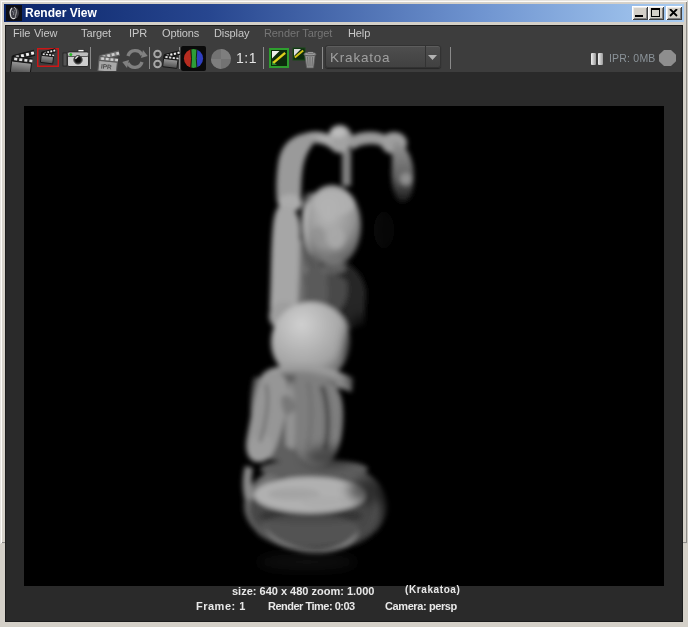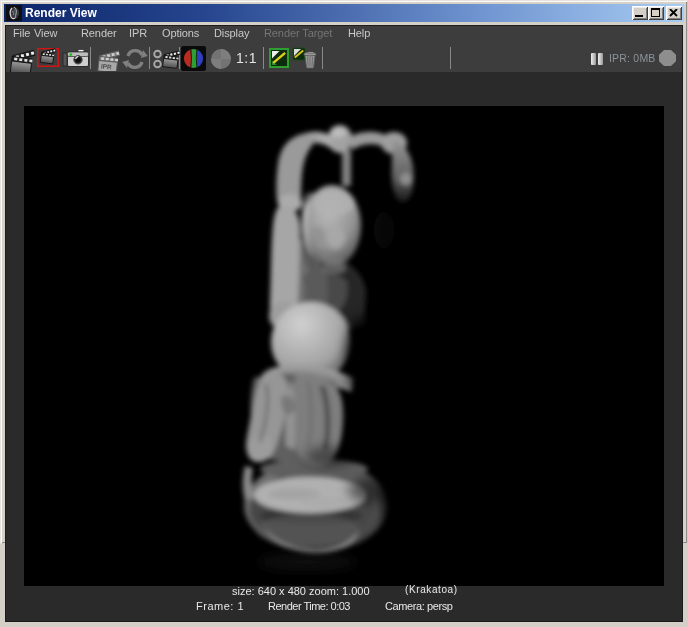--- a/index.html
+++ b/index.html
@@ -17,21 +17,21 @@
 #bmin i{position:absolute;left:3px;bottom:3px;width:8px;height:2px;background:#000}
 #bmax i{position:absolute;left:3px;top:2px;width:9px;height:9px;border:1px solid #000;border-top-width:2px}
 #bclose svg{position:absolute;left:3px;top:3px}
 #client{position:absolute;left:5px;top:25px;width:678px;height:597px;background:#2a2a2a;border:1px solid #1c1c1c}
 #menubar{position:absolute;left:6px;top:26px;width:676px;height:18px;background:#3d3d3d}
 .mi{position:absolute;top:1px;font-size:11px;letter-spacing:-0.1px;color:#c8c8c8}
 #toolbar{position:absolute;left:6px;top:44px;width:676px;height:28px;background:#3d3d3d}
 .tsep{position:absolute;top:3px;width:1px;height:22px;background:#8a8a8a}
 .ticon{position:absolute}
 #canvas{position:absolute;left:24px;top:106px;width:640px;height:480px;background:#000}
-.st{position:absolute;font-size:11px;font-weight:normal;color:#e8e8e8}
+.st{position:absolute;font-size:11px;font-weight:bold;color:#e8e8e8}
 </style>
 </head>
 <body>
 <div id="win">
   <div id="titlebar">
     <svg id="ticon" viewBox="0 0 16 16">
         <rect x="0" y="0" width="16" height="16" fill="#0e0e14"></rect>
         <ellipse cx="8" cy="8" rx="5" ry="6" fill="#3a3a42"></ellipse>
         <path d="M6 3 C4 5 4 9 5 12 C6 14 8 14 9 13" stroke="#d8d8d8" stroke-width="1.1" fill="none"></path>
         <path d="M8 2 C10 3 11 6 10 9 C9.5 11 9 12 10 13" stroke="#b8b8b8" stroke-width="0.9" fill="none"></path>
@@ -48,21 +48,21 @@
     <div class="wbtn" id="bclose">
         <svg width="9" height="8" viewBox="0 0 9 8">
           <path d="M1 0 L8 7 M8 0 L1 7" stroke="#000" stroke-width="1.8"></path>
         </svg>
       </div>
   </div>
   <div id="client"></div>
   <div id="menubar">
     <span class="mi" style="left:7px">File</span>
     <span class="mi" style="left:28px">View</span>
-    <span class="mi" style="left:75px">Render</span>
+    <span class="mi" style="left:75px">Target</span>
     <span class="mi" style="left:123px">IPR</span>
     <span class="mi" style="left:156px">Options</span>
     <span class="mi" style="left:208px">Display</span>
     <span class="mi" style="left:258px;color:#757575">Render Target</span>
     <span class="mi" style="left:342px">Help</span>
   </div>
   <div id="toolbar">
     <div class="tsep" style="left:84px"></div>
     <div class="tsep" style="left:143px"></div>
     <div class="tsep" style="left:173px"></div>
@@ -196,20 +196,27 @@
           <polygon points="1,1 8,1 1,8" fill="#dddddd"></polygon>
           <rect x="0.5" y="5" width="11" height="2" fill="#cfc219" transform="rotate(-40 6 6)"></rect>
         </g>
       <g>
           <ellipse cx="18" cy="7.2" rx="6.2" ry="2" fill="#9e9e9e" stroke="#555" stroke-width="0.8"></ellipse>
           <rect x="15.5" y="5" width="6" height="1.6" rx="0.8" fill="#b8b8b8" stroke="#4a4a4a" stroke-width="0.6"></rect>
           <path d="M12.8 8 L14.6 21 L21.6 21 L23.2 8 A6.2 2 0 0 1 12.8 8 Z" fill="#949494" stroke="#555" stroke-width="0.8"></path>
           <path d="M15.5 10 L16.2 19.5 M18 10 L18 19.5 M20.6 10 L20 19.5" stroke="#6e6e6e" stroke-width="1" fill="none"></path>
         </g>
     </svg>
+    <div style="position:absolute;left:319px;top:1px;width:116px;height:23px;border-radius:3px;background:linear-gradient(#4e4e4e,#414141);box-shadow:inset 0 1px 0 #5d5d5d,0 1px 1px #262626;border:1px solid #323232">
+      <span style="position:absolute;left:4px;top:4px;font-size:13.5px;letter-spacing:0.8px;color:#a0a0a0">Krakatoa</span>
+      <div style="position:absolute;right:14px;top:0;width:1px;height:21px;background:#333"></div>
+      <svg style="position:absolute;right:3px;top:9px" width="9" height="5" viewBox="0 0 9 5">
+          <polygon points="0,0 9,0 4.5,5" fill="#b2b2b2"></polygon>
+        </svg>
+    </div>
     <div style="position:absolute;left:585px;top:9px;width:5px;height:12px;background:linear-gradient(to right,#f0f0f0,#9a9a9a);border-radius:1px"></div>
     <div style="position:absolute;left:592px;top:9px;width:5px;height:12px;background:linear-gradient(to right,#f0f0f0,#9a9a9a);border-radius:1px"></div>
     <span style="position:absolute;left:603px;top:8px;font-size:10.5px;letter-spacing:0.2px;color:#8b9399">IPR: 0MB</span>
     <svg class="ticon" style="left:653px;top:6px" width="17" height="16" viewBox="0 0 17 16">
         <polygon points="5,0 12,0 17,4.7 17,11.3 12,16 5,16 0,11.3 0,4.7" fill="#8e8e8e"></polygon>
       </svg>
   </div>
   <div id="canvas">
   <svg width="640" height="480" viewBox="0 0 640 480" style="position:absolute;left:0;top:0">
     <defs>

